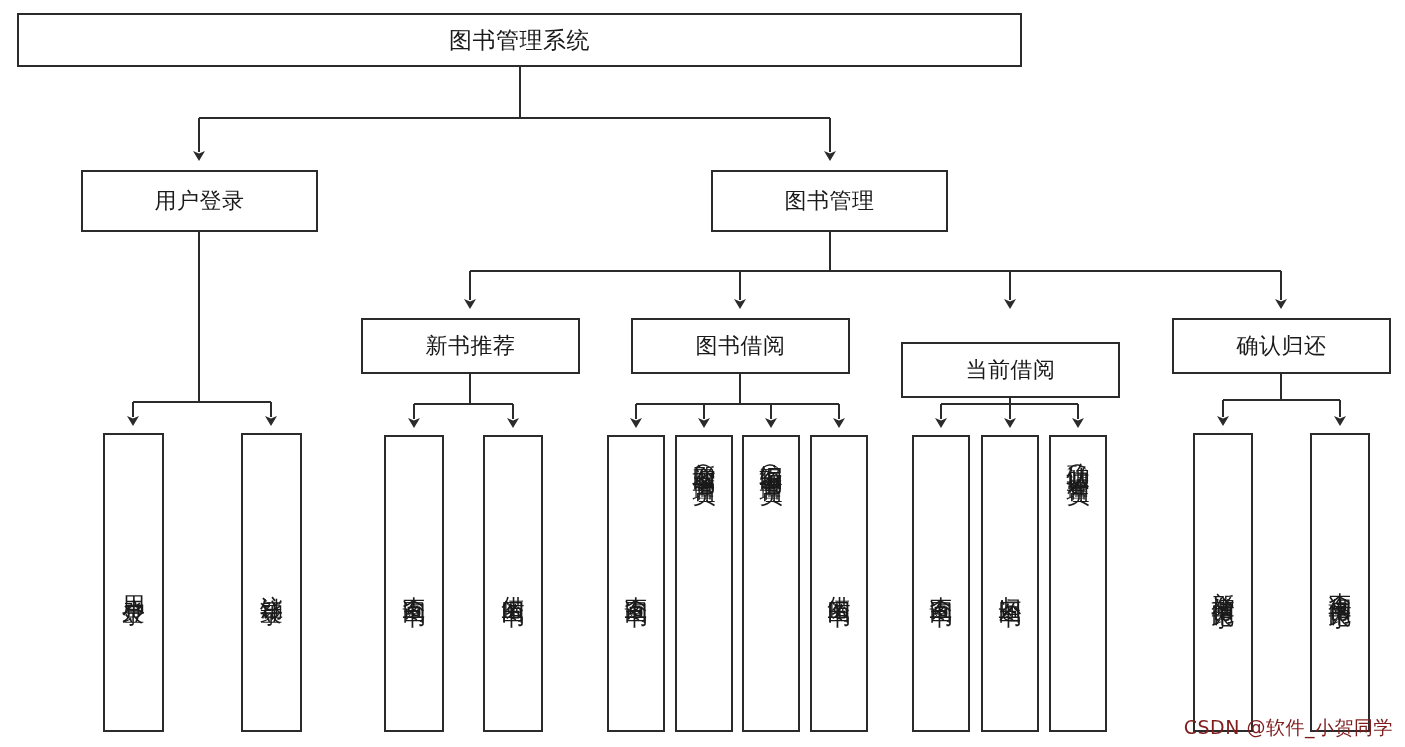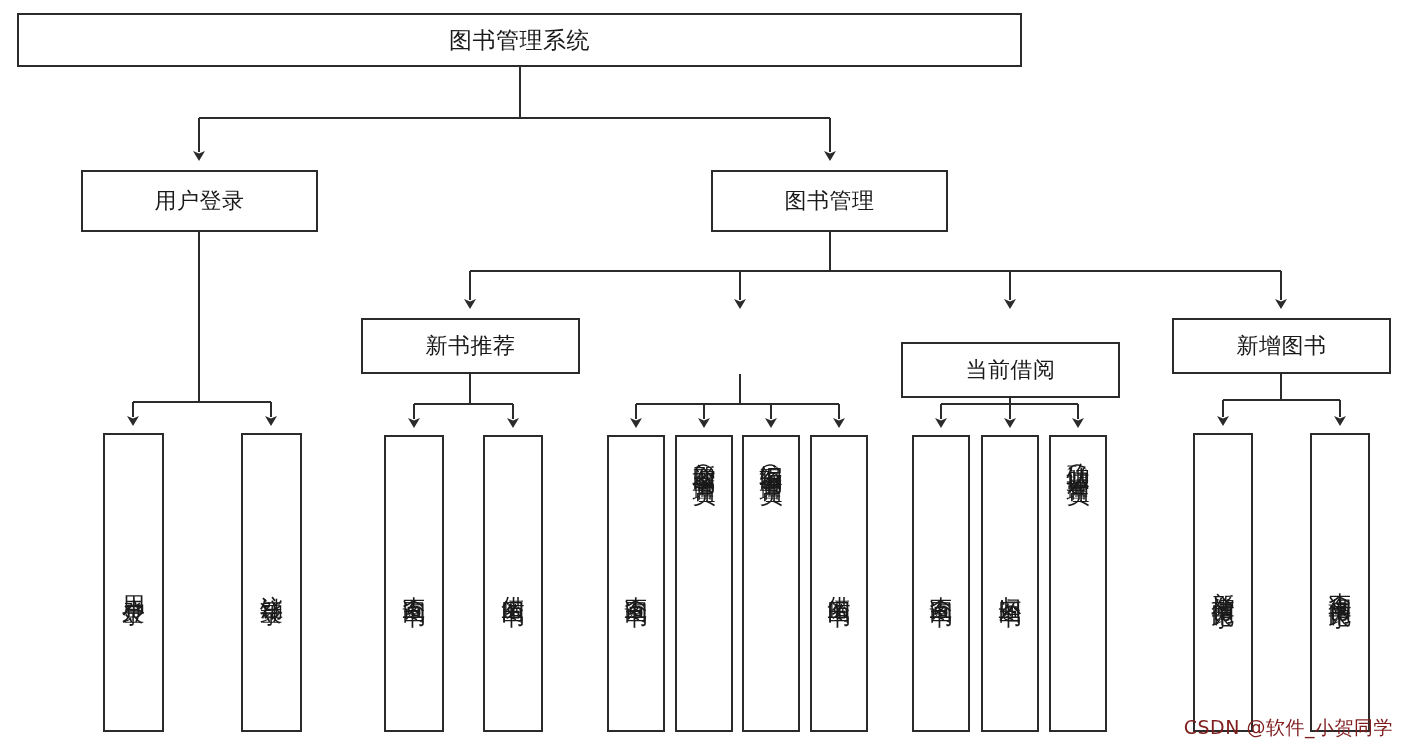--- a/index.html
+++ b/index.html
@@ -137,27 +137,30 @@
   </div>
 
   <div class="node horiz" style="left:711px; top:170px; width:237px; height:62px;">
     <span class="node-label">图书管理</span>
   </div>
 
   <div class="node horiz" style="left:361px; top:318px; width:219px; height:56px;">
     <span class="node-label">新书推荐</span>
   </div>
 
+  <div class="node horiz" style="left:631px; top:318px; width:219px; height:56px;">
+    <span class="node-label">图书借阅</span>
+  </div>
 
   <div class="node horiz" style="left:901px; top:318px; width:219px; height:56px;margin-top:24px;">
     <span class="node-label">当前借阅</span>
   </div>
 
   <div class="node horiz" style="left:1172px; top:318px; width:219px; height:56px;">
-    <span class="node-label">新增图书</span>
+    <span class="node-label">确认归还</span>
   </div>
 
   <div class="node vert centered" style="left:103px; top:433px; width:61px; height:299px;">
     <span class="node-label">用户登录</span>
   </div>
 
   <div class="node vert centered" style="left:241px; top:433px; width:61px; height:299px;">
     <span class="node-label">注销登录</span>
   </div>
 

